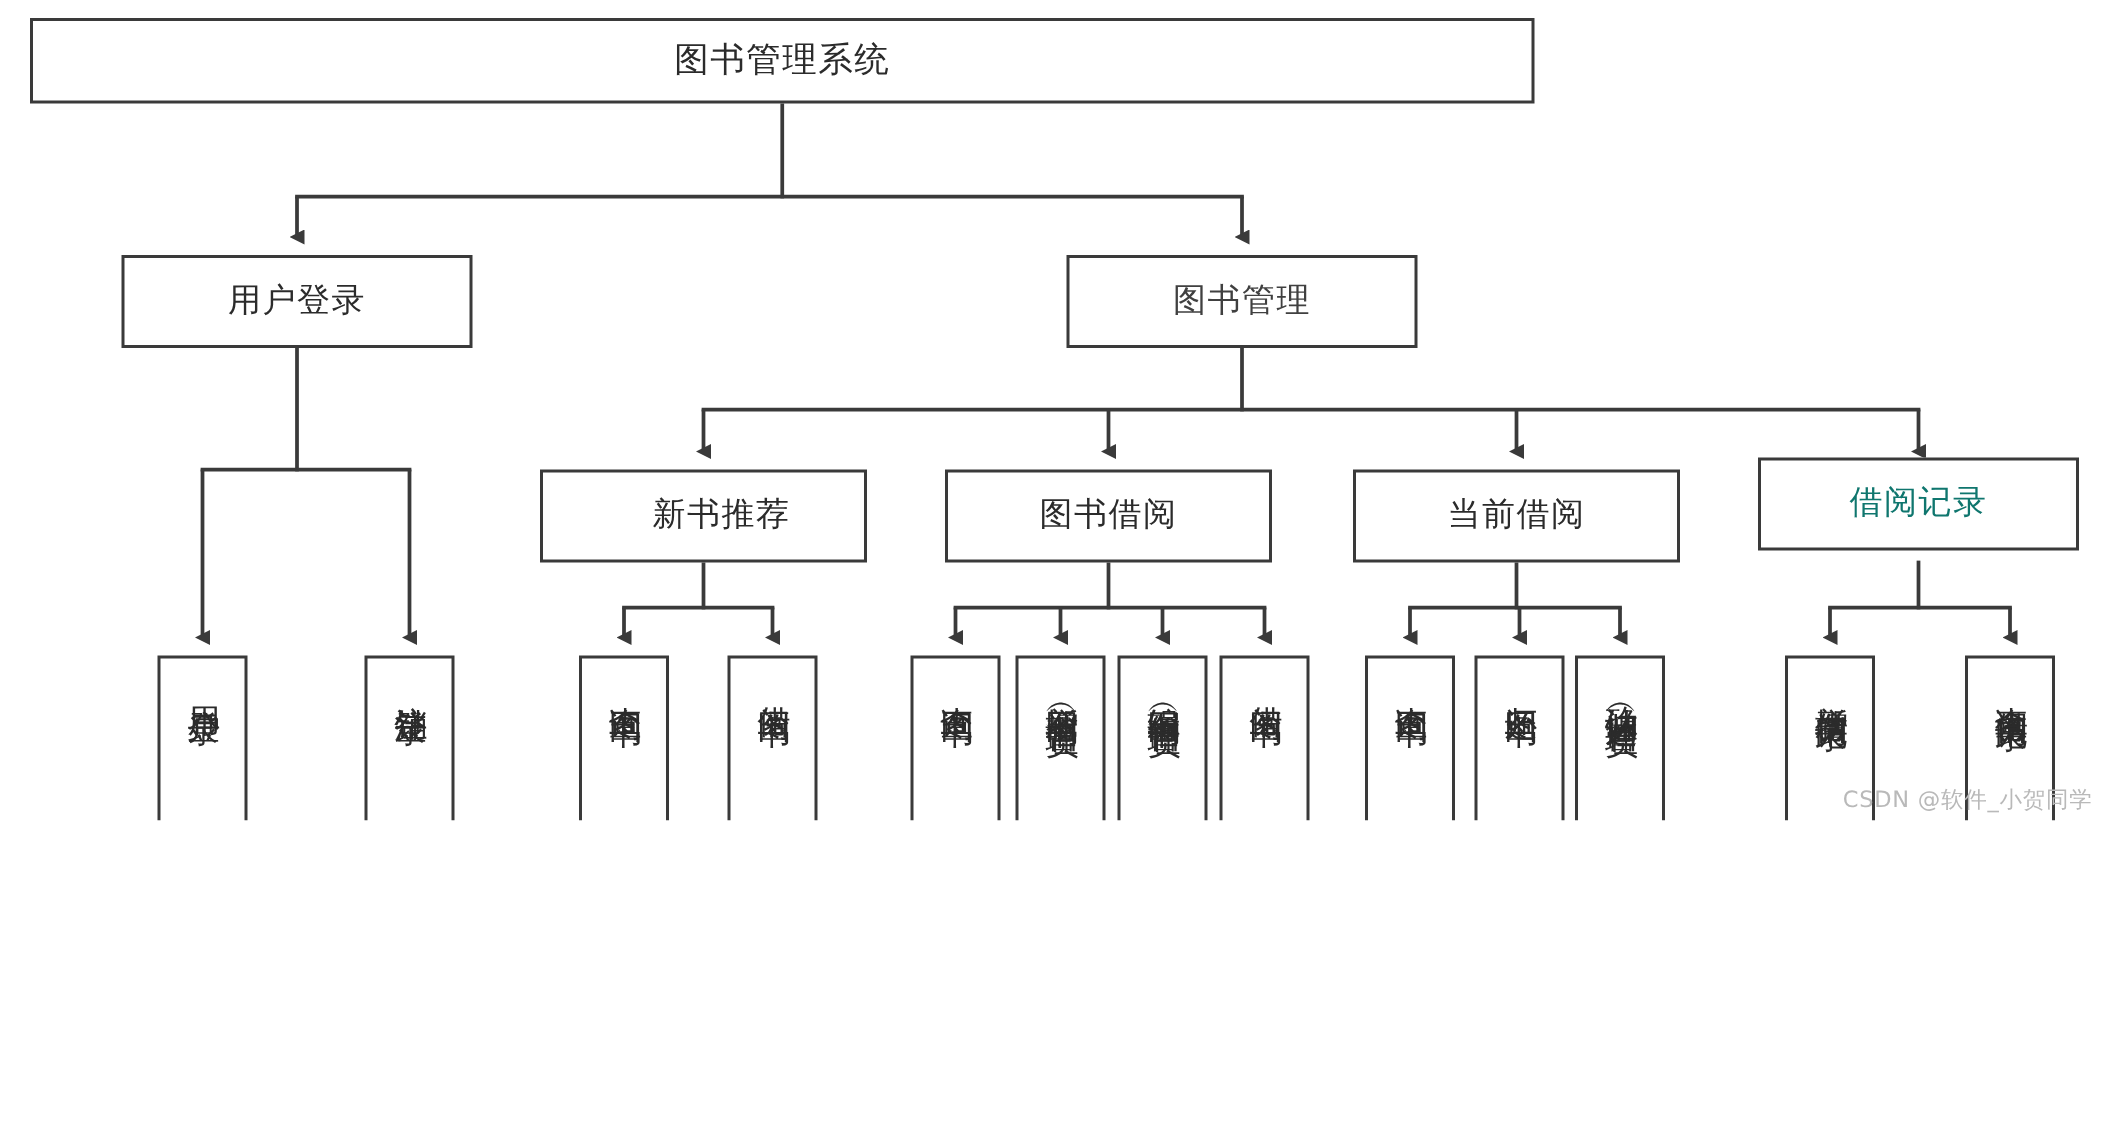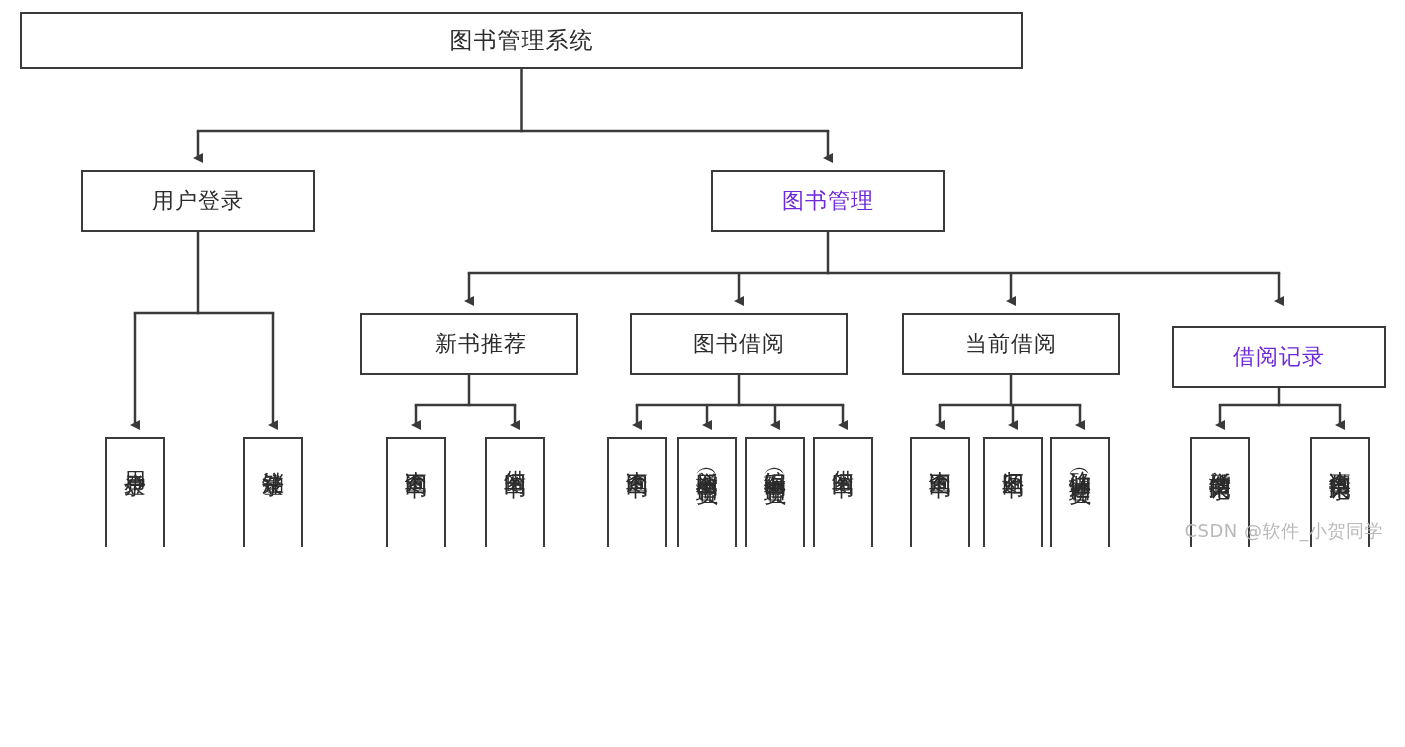--- a/index.html
+++ b/index.html
@@ -51,23 +51,23 @@
     text-orientation: upright;
     font-size: 22px;
     line-height: 1.18;
     letter-spacing: 2px;
     white-space: nowrap;
     -webkit-text-orientation: upright;
   }
   .node-root .node-h { font-size: 23px; }
   .watermark {
     position: absolute;
-    right: 22px;
+    right: 10px;
     bottom: 4px;
-    font-size: 18px;
+    font-size: 15px;
     color: #b9b9b9;
     letter-spacing: 0.5px;
     white-space: nowrap;
     pointer-events: none;
   }
 </style>
 </head>
 <body>
 
 <div id="diagram-root" style="background: rgb(255, 255, 255);">
@@ -122,34 +122,34 @@
     </g>
   </svg>
 
   <div class="node node-root" style="left: 20px; top: 12px; width: 1003px; height: 57px; border-color: rgb(58, 58, 58); background: rgb(255, 255, 255); color: rgb(43, 43, 43);">
     <span class="node-h">图书管理系统</span>
   </div>
 
   <div class="node" style="left: 81px; top: 170px; width: 234px; height: 62px; border-color: rgb(58, 58, 58); background: rgb(255, 255, 255); color: rgb(43, 43, 43);">
     <span class="node-h">用户登录</span>
   </div>
-  <div class="node" style="left: 711px; top: 170px; width: 234px; height: 62px; border-color: rgb(58, 58, 58); background: rgb(255, 255, 255); color: #6d28d9;">
+  <div class="node" style="left: 711px; top: 170px; width: 234px; height: 62px; border-color: rgb(58, 58, 58); background: rgb(255, 255, 255); color: #404040;">
     <span class="node-h">图书管理</span>
   </div>
 
   <div class="node" style="left: 360px; top: 313px; width: 218px; height: 62px; border-color: rgb(58, 58, 58); background: rgb(255, 255, 255); color: rgb(43, 43, 43); padding-left: 24px;">
     <span class="node-h">新书推荐</span>
   </div>
   <div class="node" style="left: 902px; top: 313px; width: 218px; height: 62px; border-color: rgb(58, 58, 58); background: rgb(255, 255, 255); color: rgb(43, 43, 43);">
     <span class="node-h">当前借阅</span>
   </div>
   <div class="node" style="left: 630px; top: 313px; width: 218px; height: 62px; border-color: rgb(58, 58, 58); background: rgb(255, 255, 255); color: rgb(43, 43, 43);">
     <span class="node-h">图书借阅</span>
   </div>
-  <div class="node" style="left: 1172px; top: 326px; width: 214px; height: 62px; border-color: rgb(58, 58, 58); background: rgb(255, 255, 255); color: #6d28d9;">
+  <div class="node" style="left: 1172px; top: 305px; width: 214px; height: 62px; border-color: rgb(58, 58, 58); background: rgb(255, 255, 255); color: #0f766e;">
     <span class="node-h">借阅记录</span>
   </div>
 
   <div class="node node-v" style="left: 105px; top: 437px; width: 60px; height: 297px; border-color: rgb(58, 58, 58); background: rgb(255, 255, 255); color: rgb(43, 43, 43);">
     <span class="vtext">用户登录</span>
   </div>
   <div class="node node-v" style="left: 243px; top: 437px; width: 60px; height: 297px; border-color: rgb(58, 58, 58); background: rgb(255, 255, 255); color: rgb(43, 43, 43);">
     <span class="vtext">注销登录</span>
   </div>
   <div class="node node-v" style="left: 386px; top: 437px; width: 60px; height: 297px; border-color: rgb(58, 58, 58); background: rgb(255, 255, 255); color: rgb(43, 43, 43);">

